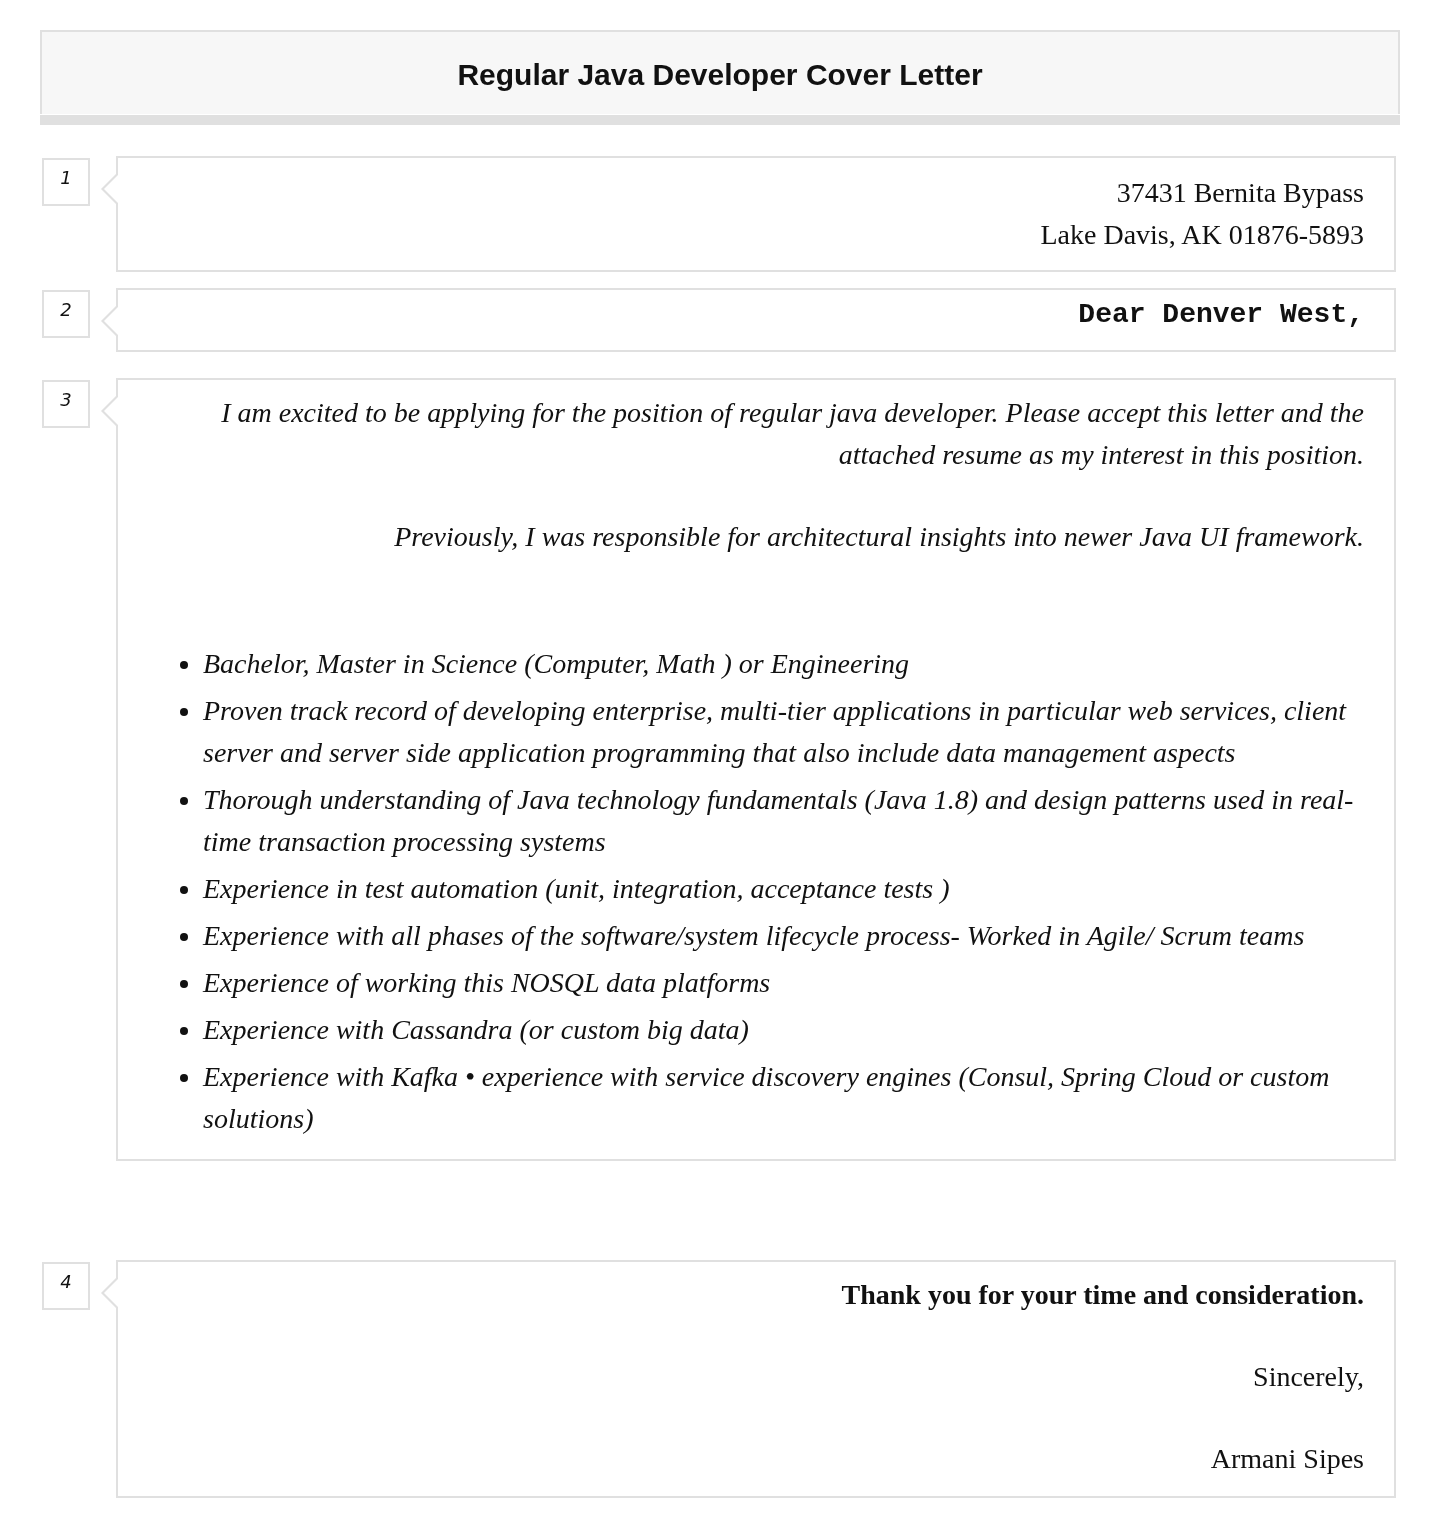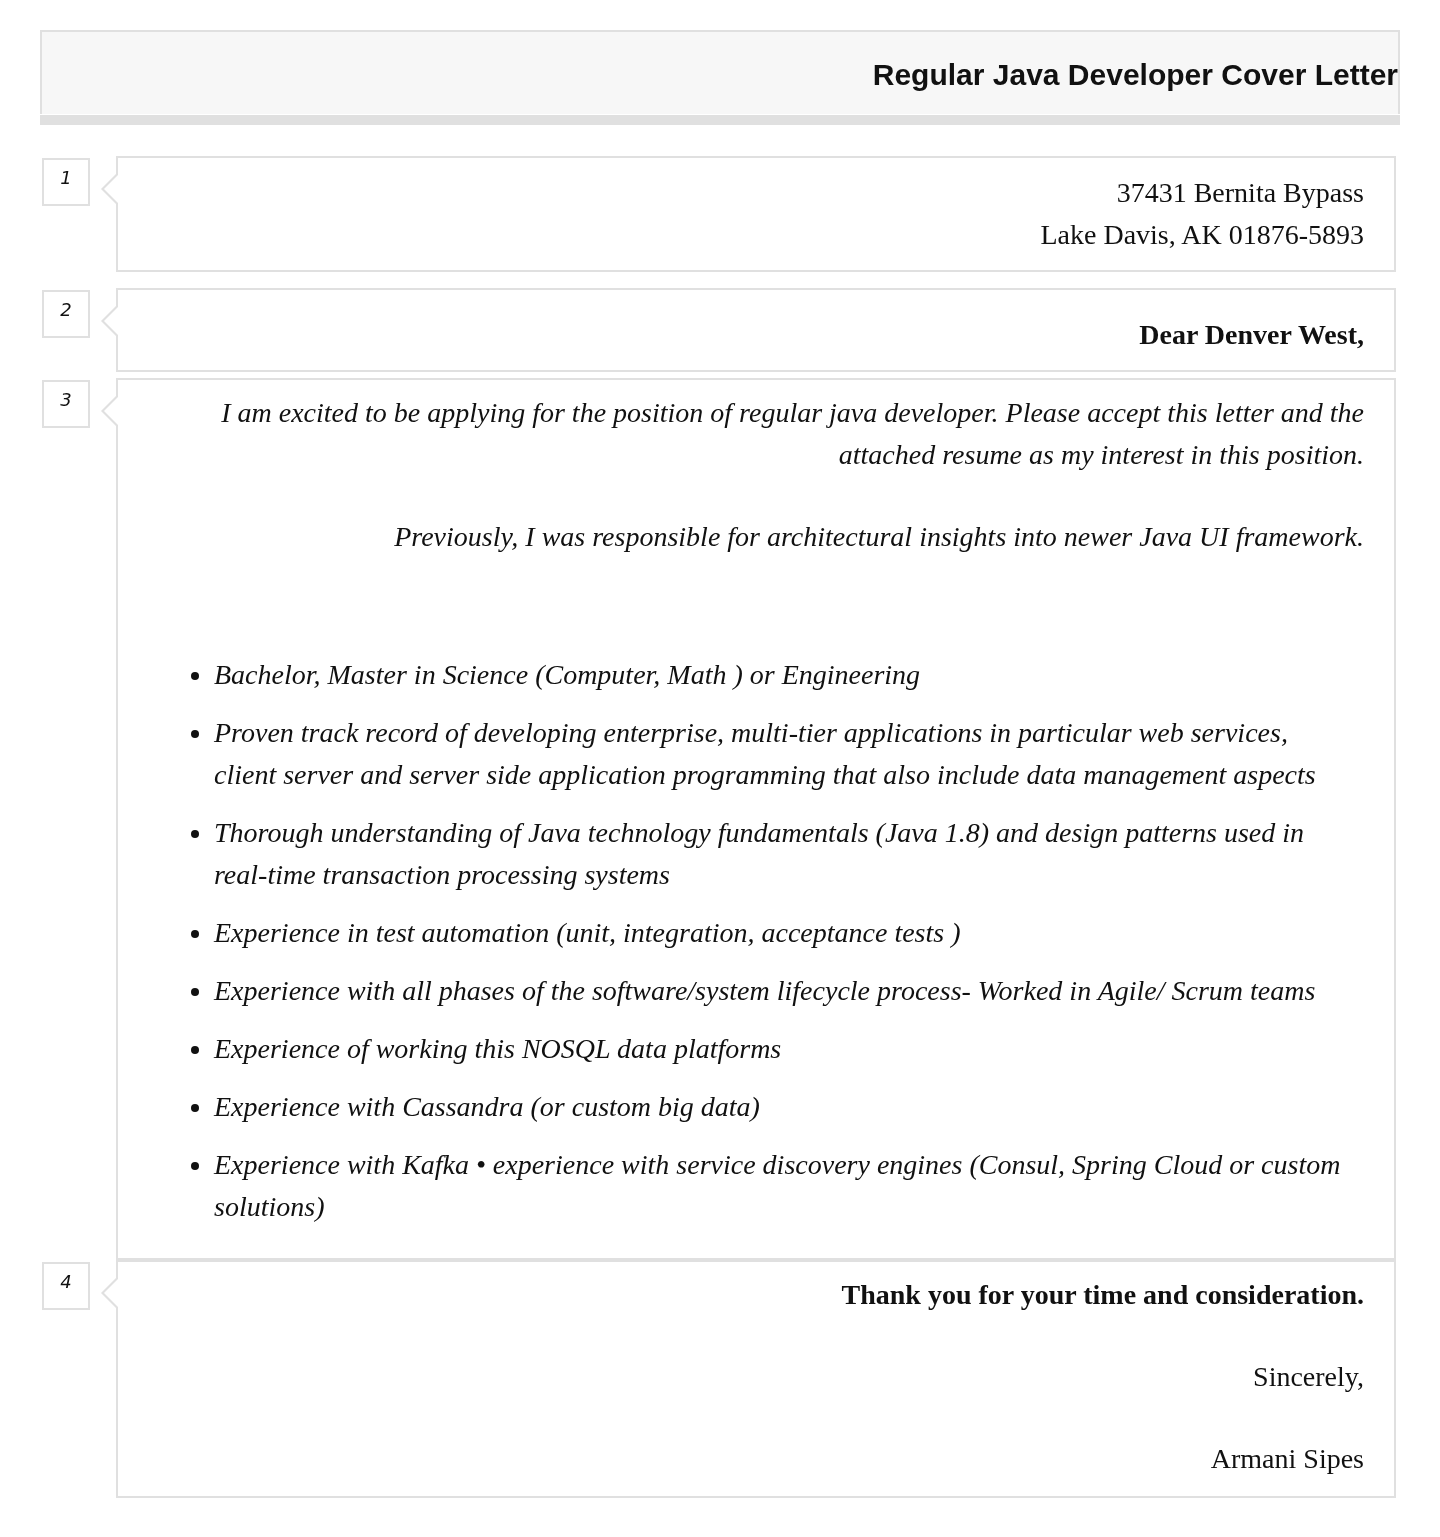--- a/index.html
+++ b/index.html
@@ -1,20 +1,20 @@
 <!DOCTYPE html>
 <html><head>
   <meta charset="utf-8">
   <style>
     html, body { margin: 0; padding: 0; background: #ffffff; }
     body { width: 1440px; height: 1537px; position: relative; overflow: hidden; color: #111; }
     .header {
       position: absolute; left: 40px; top: 30px; width: 1356px; height: 82px;
       background: #f7f7f7; border: 2px solid #e0e0e0; border-bottom: none;
-      display: flex; align-items: center; justify-content: flex-end;
+      display: flex; align-items: center; justify-content: center;
     }
     .header-bar {
       position: absolute; left: 40px; top: 115px; width: 1360px; height: 10px; background: #e0e0e0;
     }
     .title {
       font-family: "Liberation Sans", sans-serif; font-weight: bold; font-size: 30px; color: #111;
       margin-top: 4px;
     }
     .section { position: absolute; left: 0; width: 1440px; }
     .num {
@@ -40,21 +40,21 @@
     .box::after {
       content: ""; position: absolute; left: -14px; top: 16px;
       width: 0; height: 0;
       border-top: 15px solid transparent; border-bottom: 15px solid transparent;
       border-right: 15px solid #fff;
     }
     .box p { margin: 0; text-align: right; }
     .gap { height: 40px; }
     .bold { font-weight: bold; }
     ul { margin: 0; padding-left: 50px; }
-    li { margin: 16px; }
+    li { margin: 5px; }
   </style>
 </head>
 <body>
 
 <div class="header">
   <div class="title">Regular Java Developer Cover Letter</div>
 </div>
 <div class="header-bar"></div>
 
 <div class="section" style="top:158px;">
@@ -64,21 +64,21 @@
   <div class="box" style="padding-top:14px;padding-bottom:14px;">
     <p>37431 Bernita Bypass</p>
     <p>Lake Davis, AK 01876-5893</p>
   </div>
 </div>
 
 <div class="section" style="top:290px;">
   <div class="num">
       <span>2</span>
     </div>
-  <div class="box" style="padding-top:24px;padding-bottom:14px;">
+  <div class="box" style="padding-top:4px;padding-bottom:14px;font-family:Liberation Mono, monospace;">
     <p class="bold">Dear Denver West,</p>
   </div>
 </div>
 
 <div class="section" style="top:380px;">
   <div class="num">
       <span>3</span>
     </div>
   <div class="box" style="padding-top:12px;padding-bottom:14px;font-style:italic;">
     <p>I am excited to be applying for the position of regular java developer. Please accept this letter and the attached resume as my interest in this position.</p>

